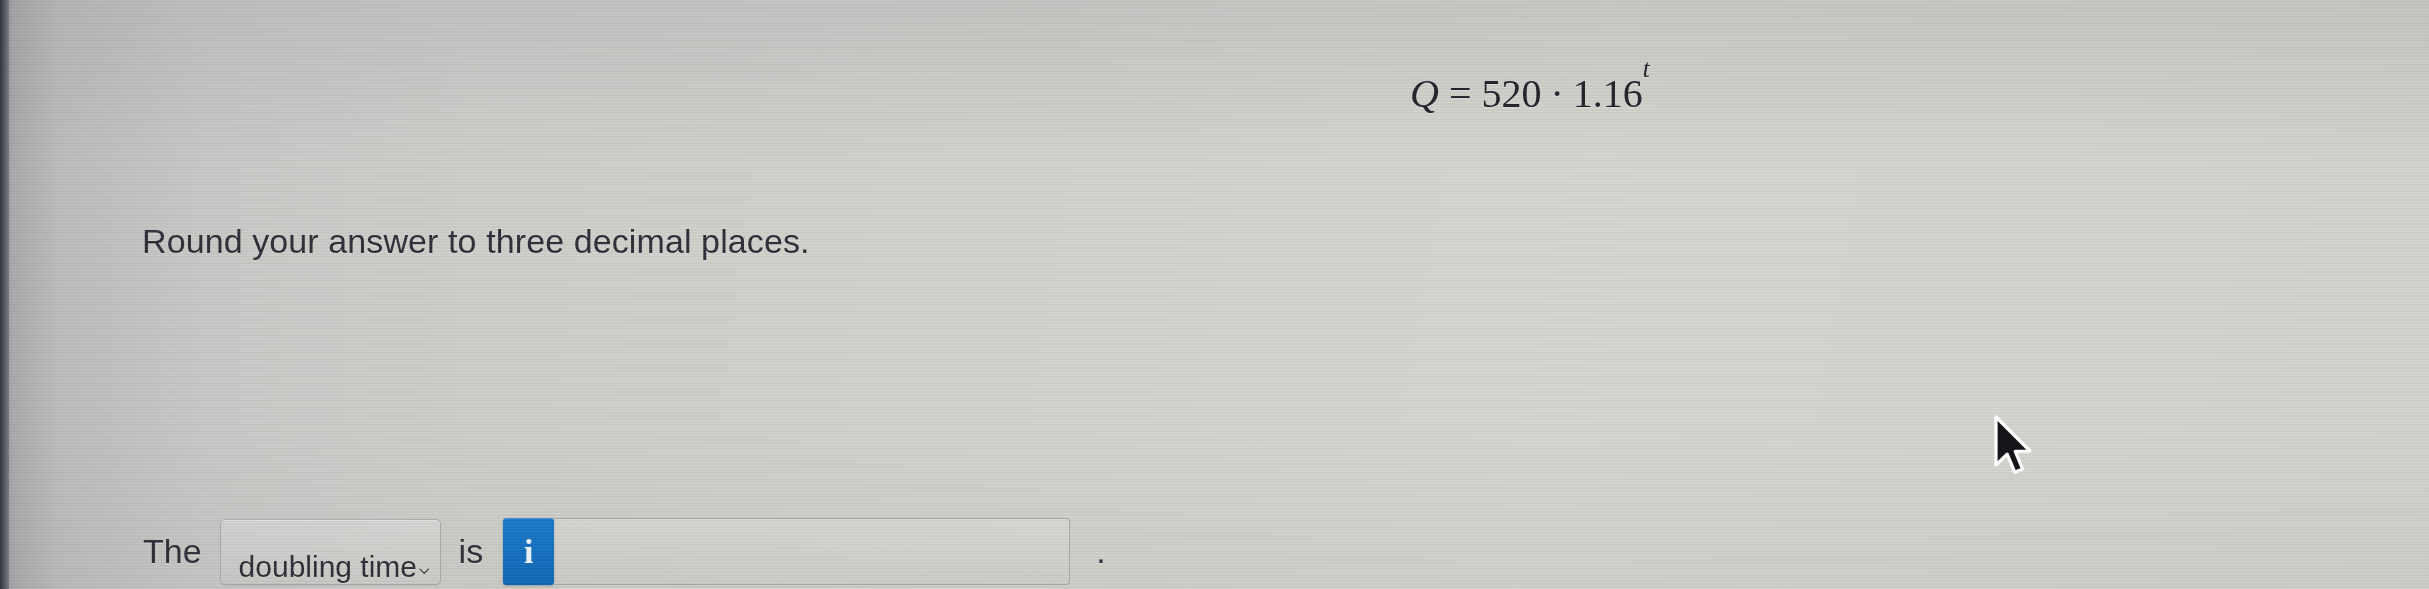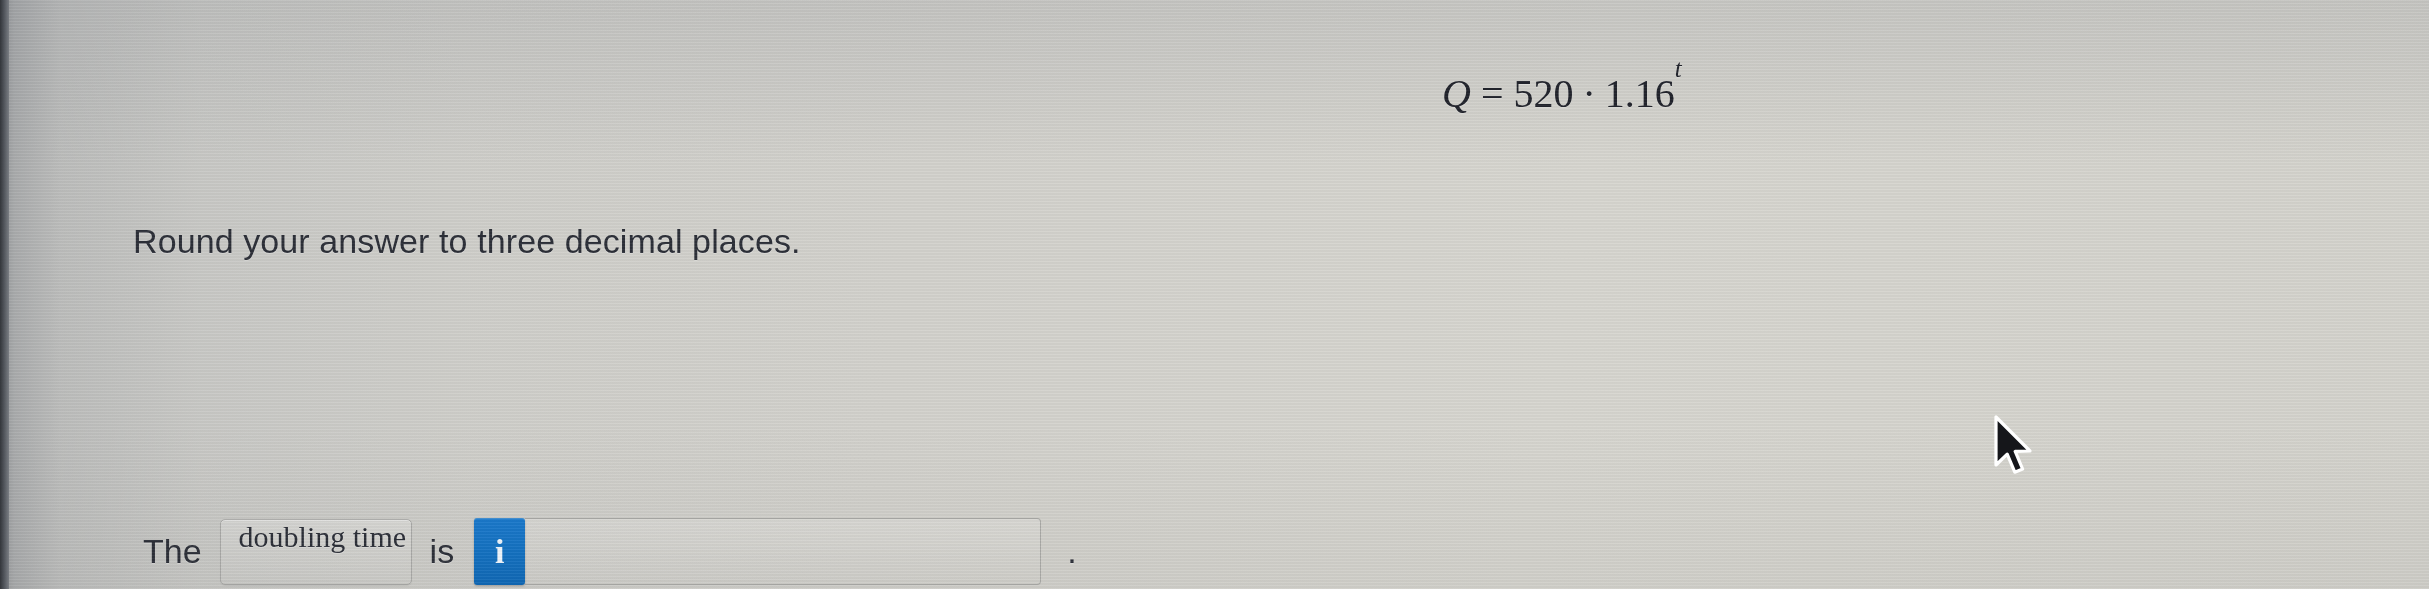--- a/index.html
+++ b/index.html
@@ -57,34 +57,33 @@
     position: absolute;
     color: #2c2f38;
     font-size: 34px;
     line-height: 1.25;
     letter-spacing: 0.1px;
     white-space: nowrap;
     text-shadow: 0 1px 0 rgba(255,255,255,0.30);
     z-index: 10;
   }
   #line-problem { left: 143px; top: 30px; }
-  #line-round   { left: 133px; top: 220px; }
+  #line-round   { left: 142px; top: 220px; }
 
   
   #formula {
     position: absolute;
     left: 1410px;
     top: 70px;
     color: #22242c;
     font-family: "Liberation Serif", "DejaVu Serif", serif;
     font-size: 40px;
     white-space: nowrap;
     z-index: 10;
     text-shadow: 0 1px 0 rgba(255,255,255,0.28);
-    margin-left: 32px;
   }
   #formula .var  { font-style: italic; }
   #formula .op   { margin: 0 10px; }
   #formula .dot  { margin: 0 9px; }
   #formula sup   { font-size: 0.62em; font-style: italic; top: -0.62em; position: relative; }
 
   
   #answer-row {
     position: absolute;
     left: 143px;
@@ -99,31 +98,30 @@
     font-size: 34px;
     white-space: nowrap;
     text-shadow: 0 1px 0 rgba(255,255,255,0.30);
   }
   #label-the { margin-right: 18px; }
   #label-is  { margin: 0 20px 0 18px; text-align: center; }
   #period    { margin-left: 26px; font-size: 34px; }
 
   .select-box {
     position: relative;
-    width: 192px;
+    width: 221px;
     height: 66px;
     border: 1px solid #a8a8a6;
     border-radius: 5px;
     background: linear-gradient(180deg, rgba(255,255,255,0.20), rgba(255,255,255,0.02));
     box-shadow: inset 0 1px 0 rgba(255,255,255,0.45), 0 1px 1px rgba(0,0,0,0.06);
     display: flex;
-    align-items: flex-start;
+    align-items: flex-end;
     box-sizing: border-box;
     padding: 0 8px 0 18px;
-    font-family: Liberation Serif, serif;
   }
   .select-value {
     color: #2c2f38;
     font-size: 30px;
     white-space: nowrap;
     text-shadow: 0 1px 0 rgba(255,255,255,0.3);
   }
   .chevron {
     margin-left: auto;
     width: 26px;

